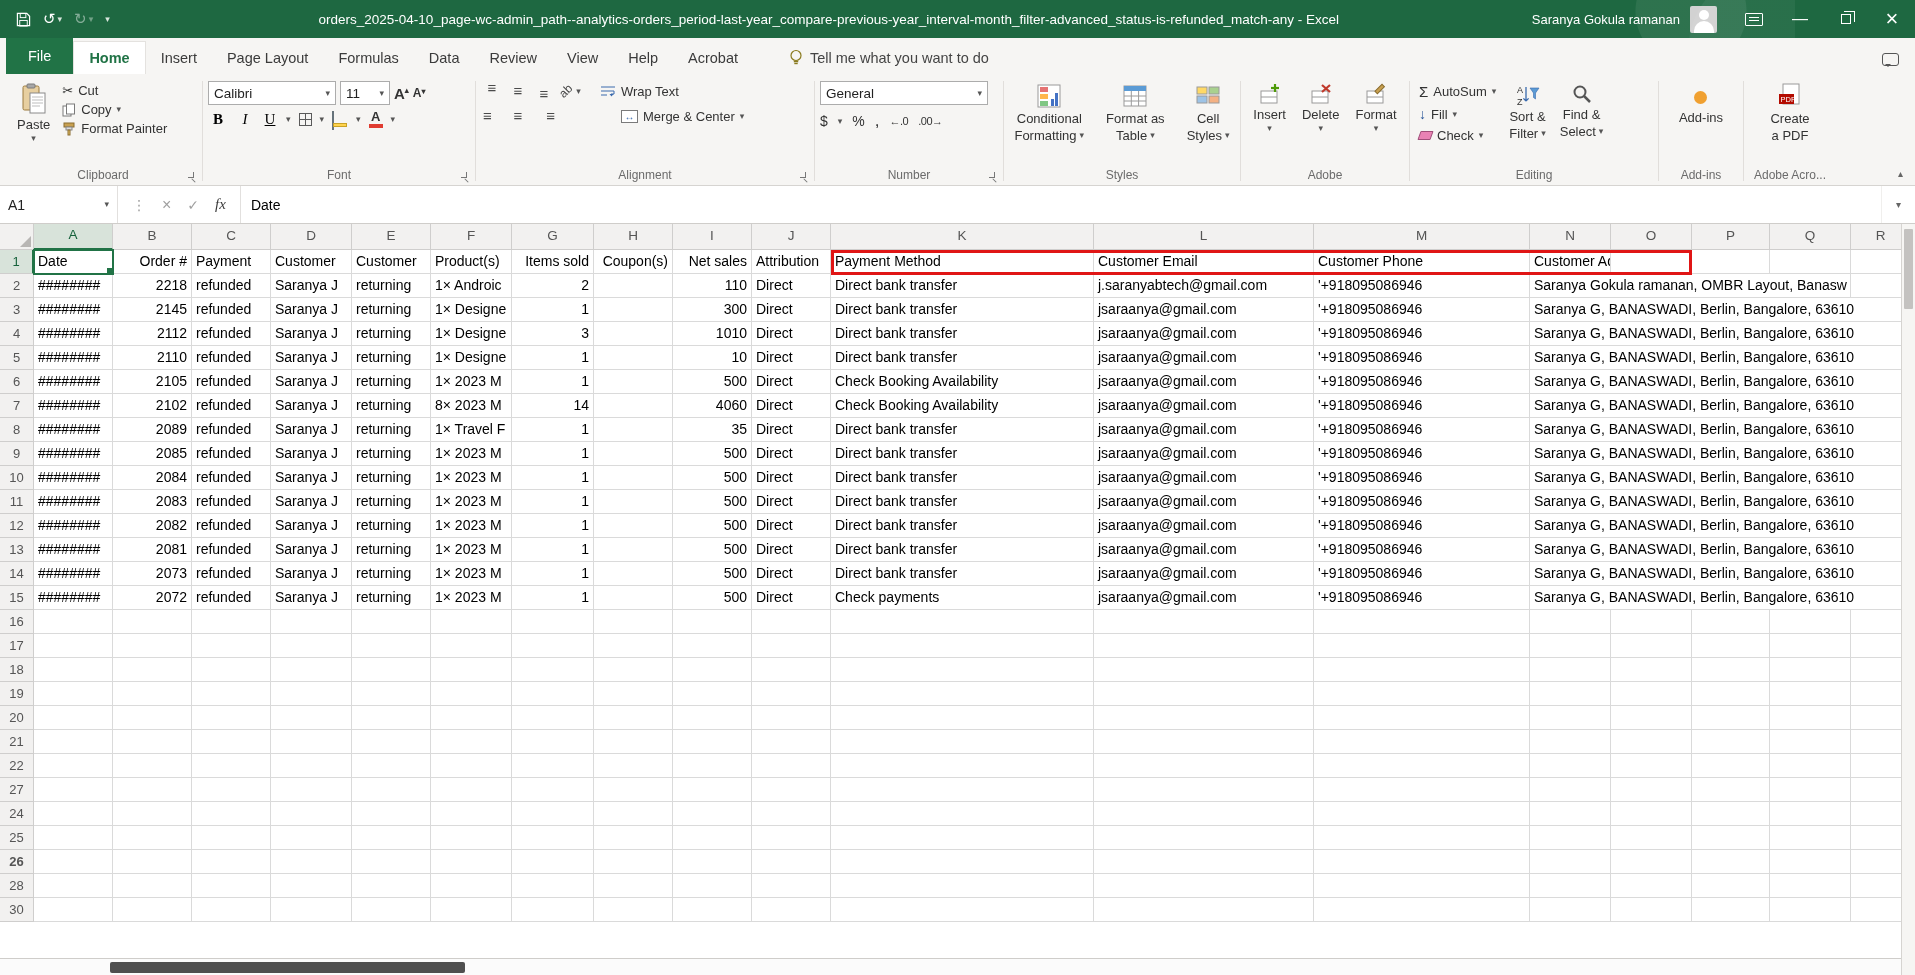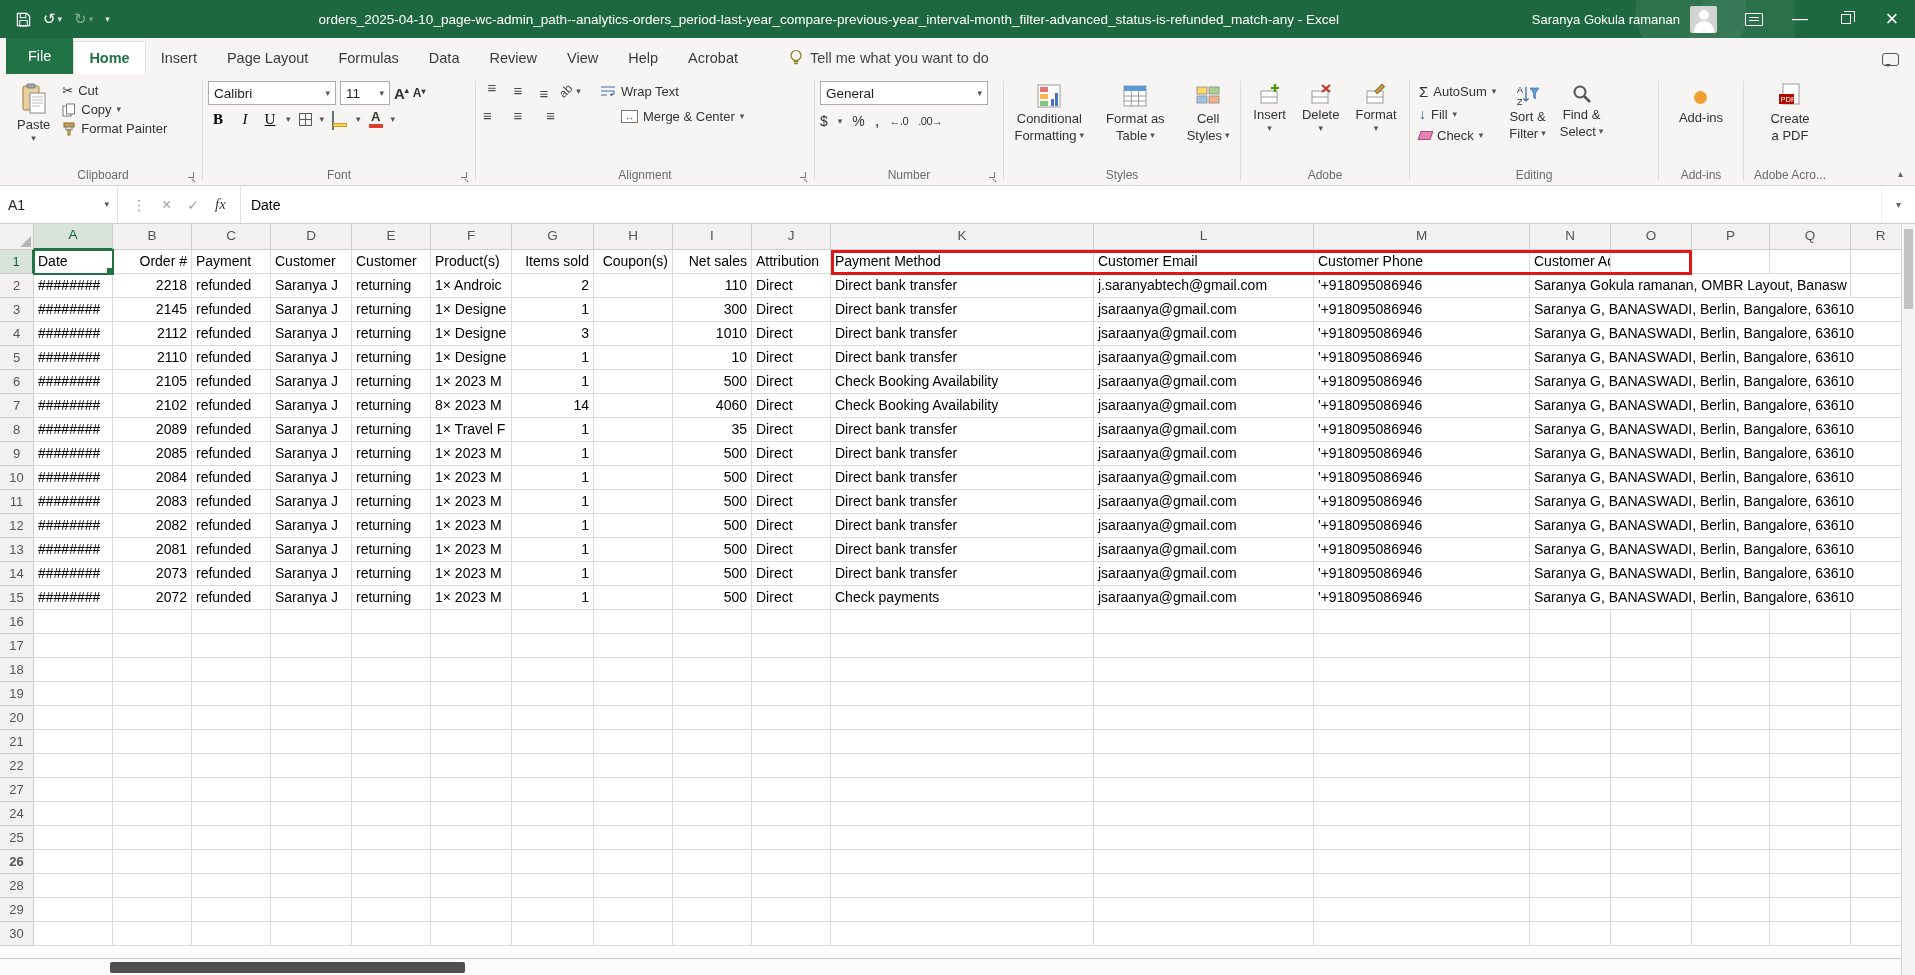--- a/index.html
+++ b/index.html
@@ -1096,41 +1096,20 @@
             <div class="g-cell" style="width: 263px; text-align: left;"></div>
             <div class="g-cell" style="width: 220px; text-align: left;"></div>
             <div class="g-cell" style="width: 216px; text-align: left;"></div>
             <div class="g-cell" style="width: 81px; text-align: left;"></div>
             <div class="g-cell" style="width: 81px; text-align: left;"></div>
             <div class="g-cell" style="width: 78px; text-align: left;"></div>
             <div class="g-cell" style="width: 81px; text-align: left;"></div>
             <div class="g-cell" style="width: 60px; text-align: left;"></div>
           </div>
           <div class="g-row">
-            <div class="g-rowhead" style="width: 34px;">29</div>
-            <div class="g-cell" style="width: 79px; text-align: left;"></div>
-            <div class="g-cell" style="width: 79px; text-align: right;"></div>
-            <div class="g-cell" style="width: 79px; text-align: left;"></div>
-            <div class="g-cell" style="width: 81px; text-align: left;"></div>
-            <div class="g-cell" style="width: 79px; text-align: left;"></div>
-            <div class="g-cell" style="width: 81px; text-align: left;"></div>
-            <div class="g-cell" style="width: 82px; text-align: right;"></div>
-            <div class="g-cell" style="width: 79px; text-align: right;"></div>
-            <div class="g-cell" style="width: 79px; text-align: right;"></div>
-            <div class="g-cell" style="width: 79px; text-align: left;"></div>
-            <div class="g-cell" style="width: 263px; text-align: left;"></div>
-            <div class="g-cell" style="width: 220px; text-align: left;"></div>
-            <div class="g-cell" style="width: 216px; text-align: left;"></div>
-            <div class="g-cell" style="width: 81px; text-align: left;"></div>
-            <div class="g-cell" style="width: 81px; text-align: left;"></div>
-            <div class="g-cell" style="width: 78px; text-align: left;"></div>
-            <div class="g-cell" style="width: 81px; text-align: left;"></div>
-            <div class="g-cell" style="width: 60px; text-align: left;"></div>
-          </div>
-          <div class="g-row">
             <div class="g-rowhead" style="width: 34px;">30</div>
             <div class="g-cell" style="width: 79px; text-align: left;"></div>
             <div class="g-cell" style="width: 79px; text-align: right;"></div>
             <div class="g-cell" style="width: 79px; text-align: left;"></div>
             <div class="g-cell" style="width: 81px; text-align: left;"></div>
             <div class="g-cell" style="width: 79px; text-align: left;"></div>
             <div class="g-cell" style="width: 81px; text-align: left;"></div>
             <div class="g-cell" style="width: 82px; text-align: right;"></div>
             <div class="g-cell" style="width: 79px; text-align: right;"></div>
             <div class="g-cell" style="width: 79px; text-align: right;"></div>

